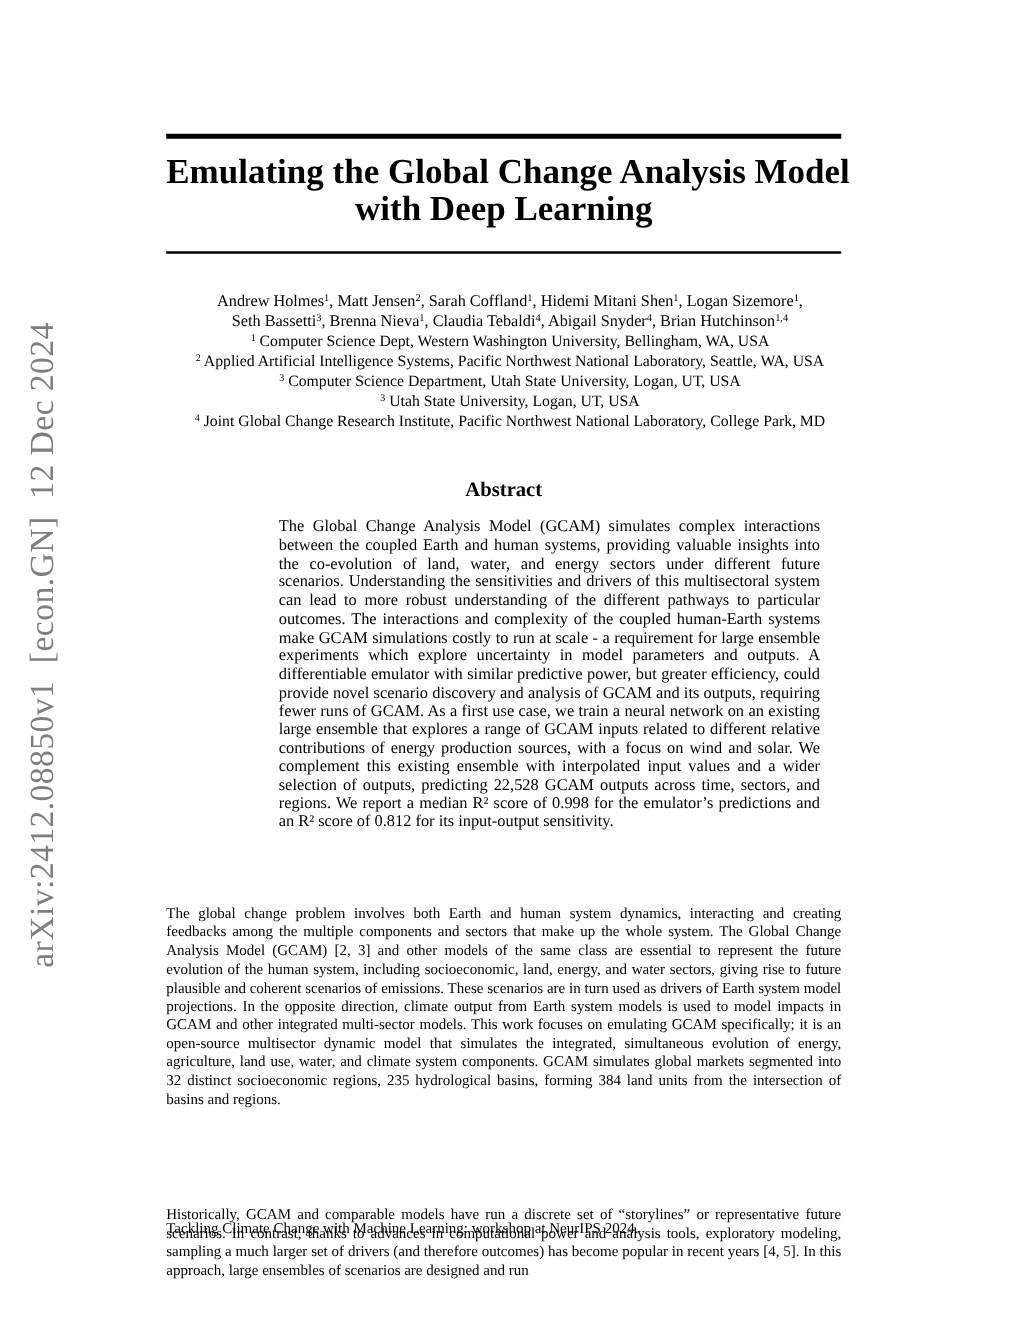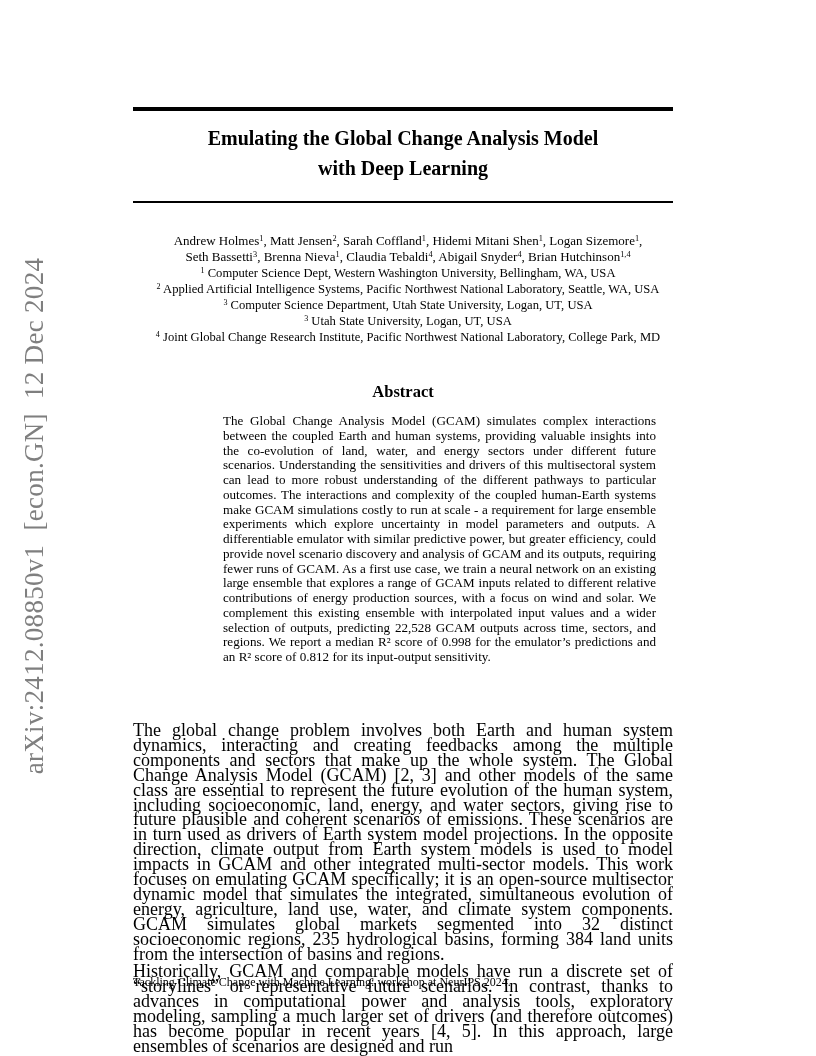--- a/index.html
+++ b/index.html
@@ -43,21 +43,21 @@
     height: 1.6px;
     background: #000000;
   }
   .paper-title {
     position: absolute;
     left: 133px;
     top: 123px;
     width: 540px;
     text-align: center;
     font-weight: bold;
-    font-size: 20px;
+    font-size: 28px;
     line-height: 30px;
     white-space: nowrap;
   }
   .authors-block {
     position: absolute;
     left: 108px;
     top: 233px;
     width: 600px;
     text-align: center;
     font-size: 13px;
@@ -108,21 +108,21 @@
     font-size: 16.5px;
     white-space: nowrap;
   }
   .section-heading .sec-title {
     margin-left: 15px;
   }
   .body-para {
     position: absolute;
     left: 133px;
     width: 540px;
-    font-size: 18px;
+    font-size: 12px;
     line-height: 14.9px;
     text-align: justify;
   }
   .para-1 { top: 723px; }
   .para-2 { top: 932px; margin-top: 32px; }
   .page-footer {
     position: absolute;
     left: 133px;
     top: 975px;
     width: 540px;

